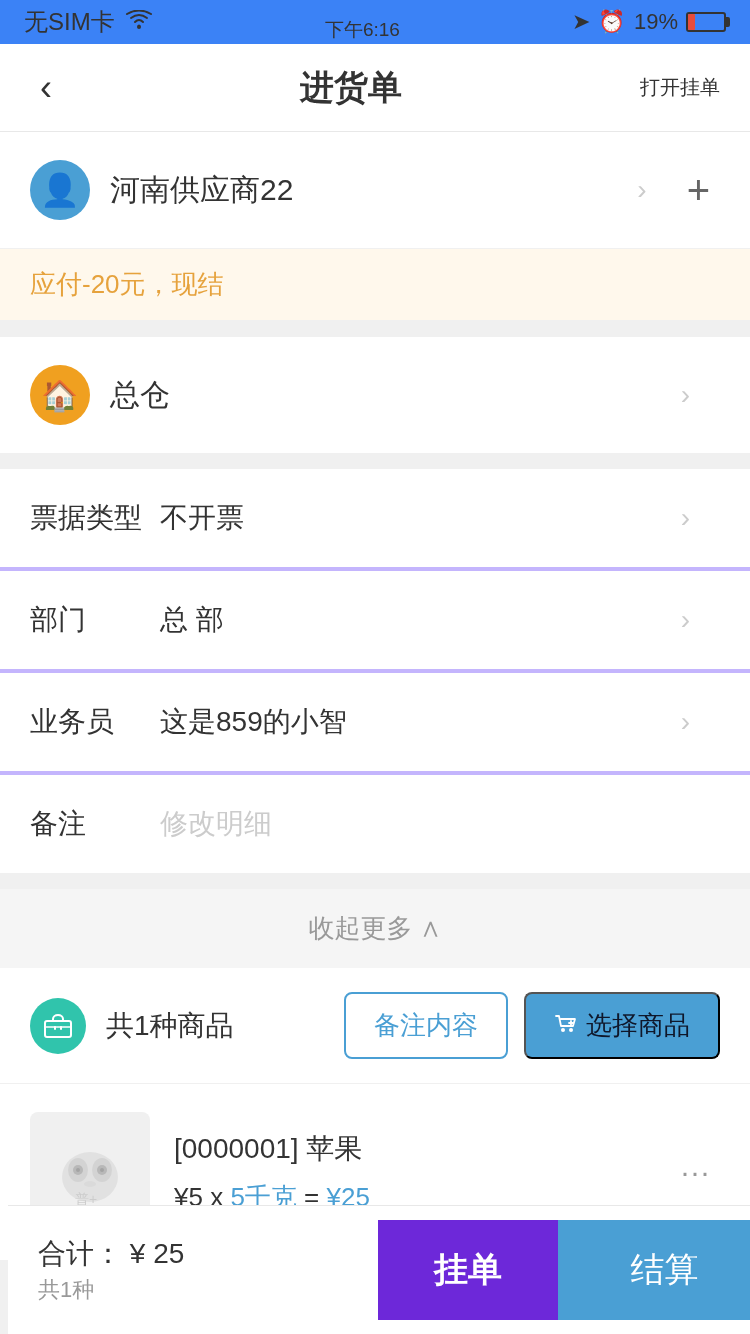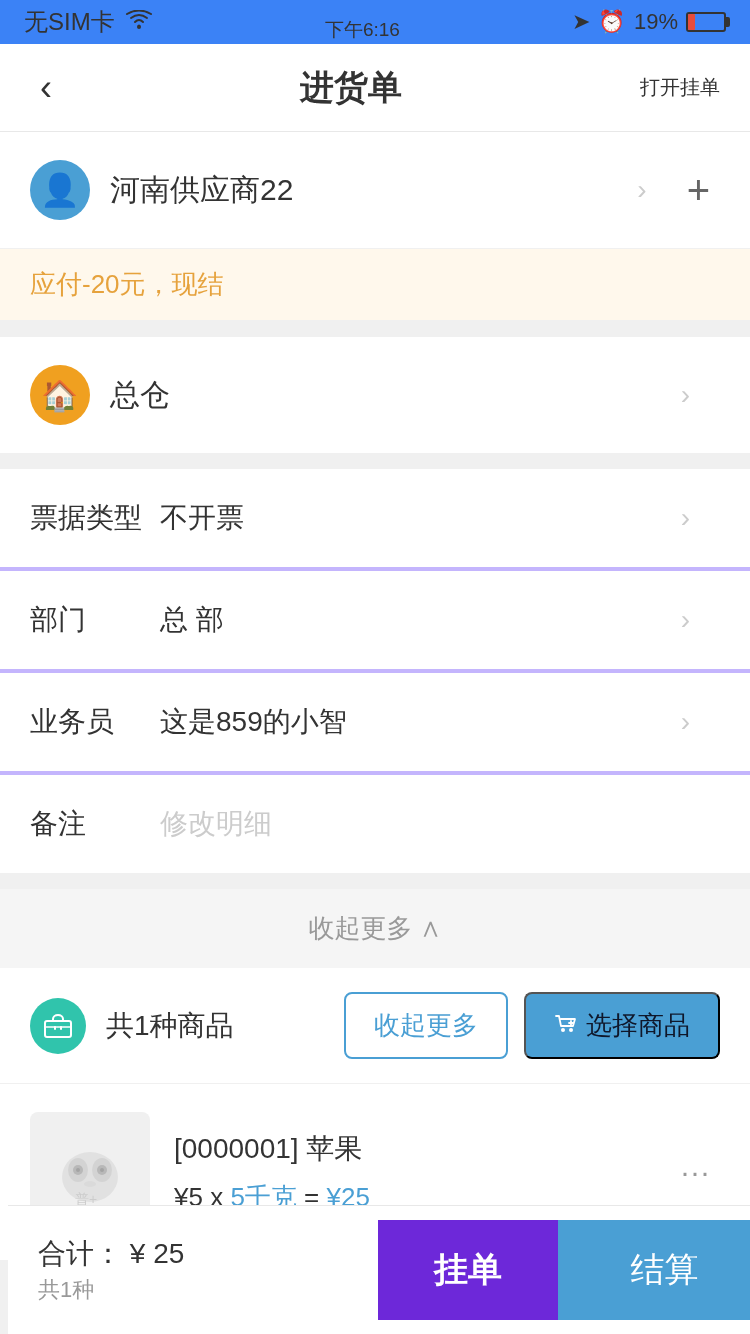--- a/index.html
+++ b/index.html
@@ -403,21 +403,21 @@
     <div class="products-icon">
       <svg width="30" height="26" viewBox="0 0 30 26" fill="none">
         <rect x="2" y="8" width="26" height="16" rx="2" stroke="white" stroke-width="2"></rect>
         <path d="M10 8V6C10 4 12 2 15 2C18 2 20 4 20 6V8" stroke="white" stroke-width="2" stroke-linecap="round"></path>
         <path d="M2 14h26" stroke="white" stroke-width="1.5"></path>
         <path d="M12 14v2" stroke="white" stroke-width="2" stroke-linecap="round"></path>
         <path d="M18 14v2" stroke="white" stroke-width="2" stroke-linecap="round"></path>
       </svg>
     </div>
     <span class="products-count">共1种商品</span>
-    <button class="btn-outline">收起更多</button>
+    <button class="btn-outline">备注内容</button>
     <button class="btn-solid">
       <span>
         <svg width="24" height="20" viewBox="0 0 24 20" fill="none">
           <path d="M2 2H5L7 12H19L21 5H7" stroke="white" stroke-width="1.8" stroke-linecap="round" stroke-linejoin="round"></path>
           <circle cx="9" cy="16" r="2" fill="white"></circle>
           <circle cx="17" cy="16" r="2" fill="white"></circle>
           <path d="M15 9h4M17 7v4" stroke="white" stroke-width="1.8" stroke-linecap="round"></path>
         </svg>
       </span>
       <span>选择商品</span>

